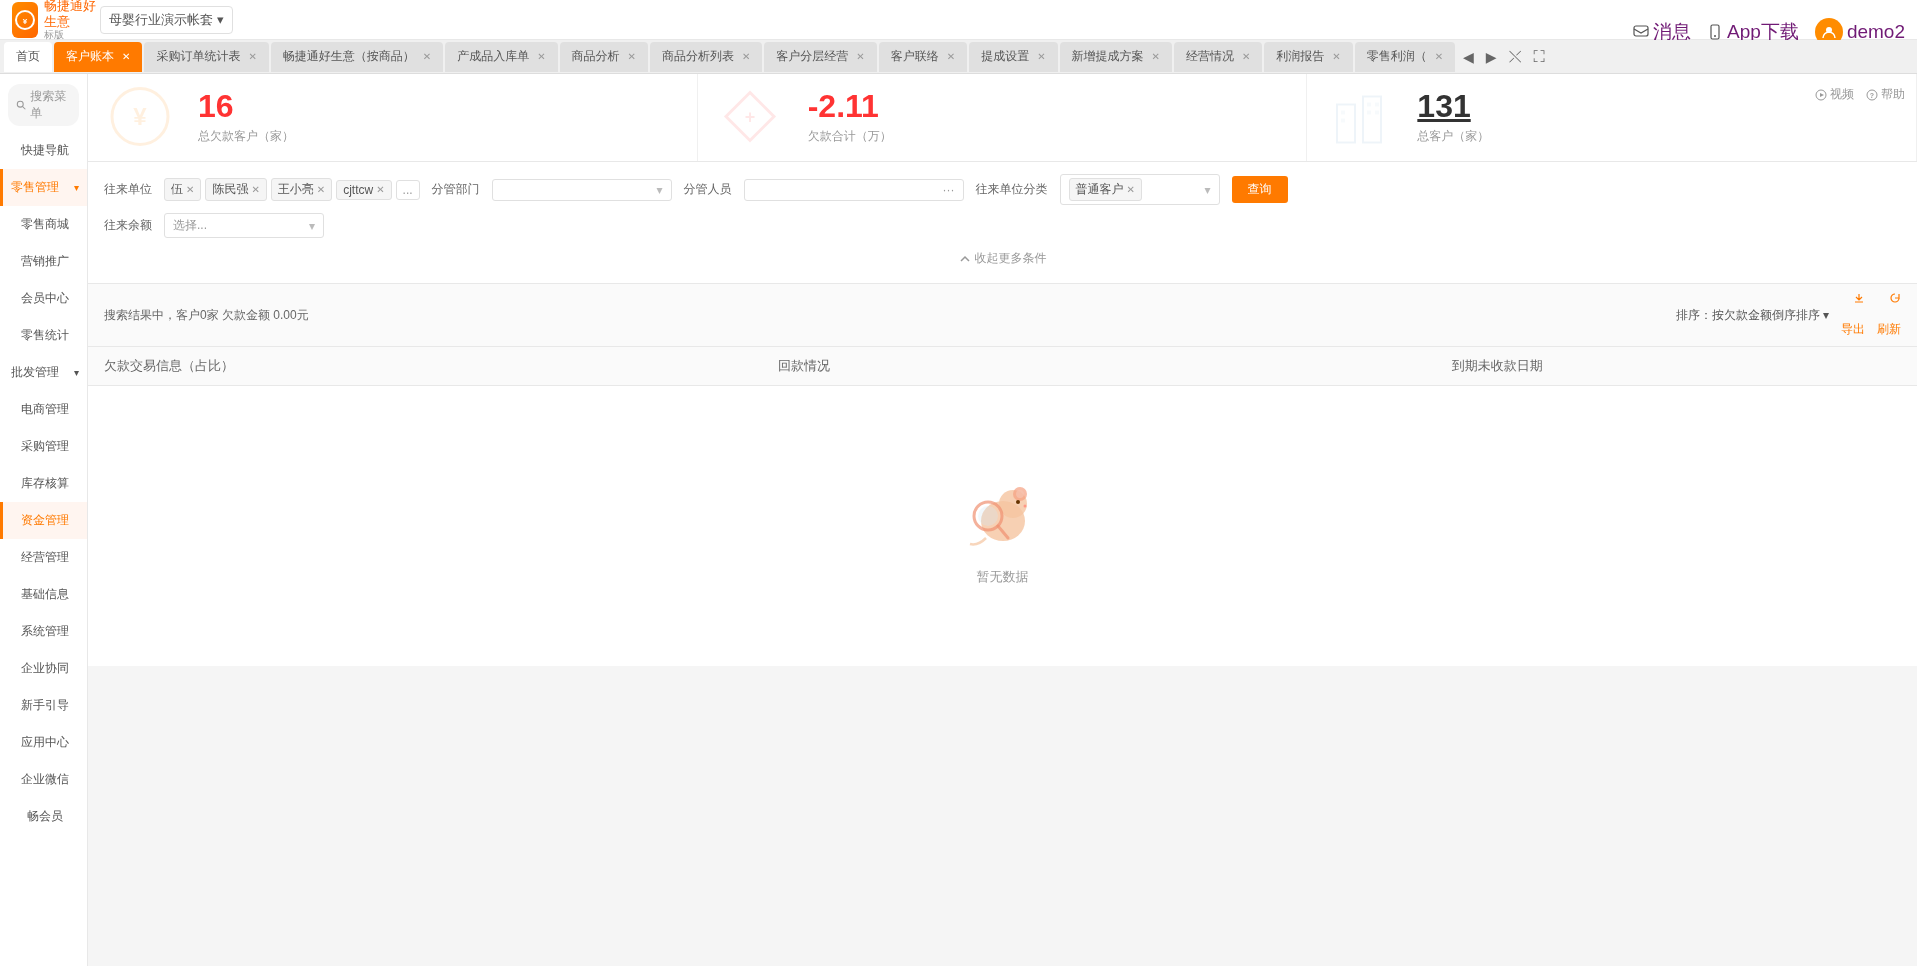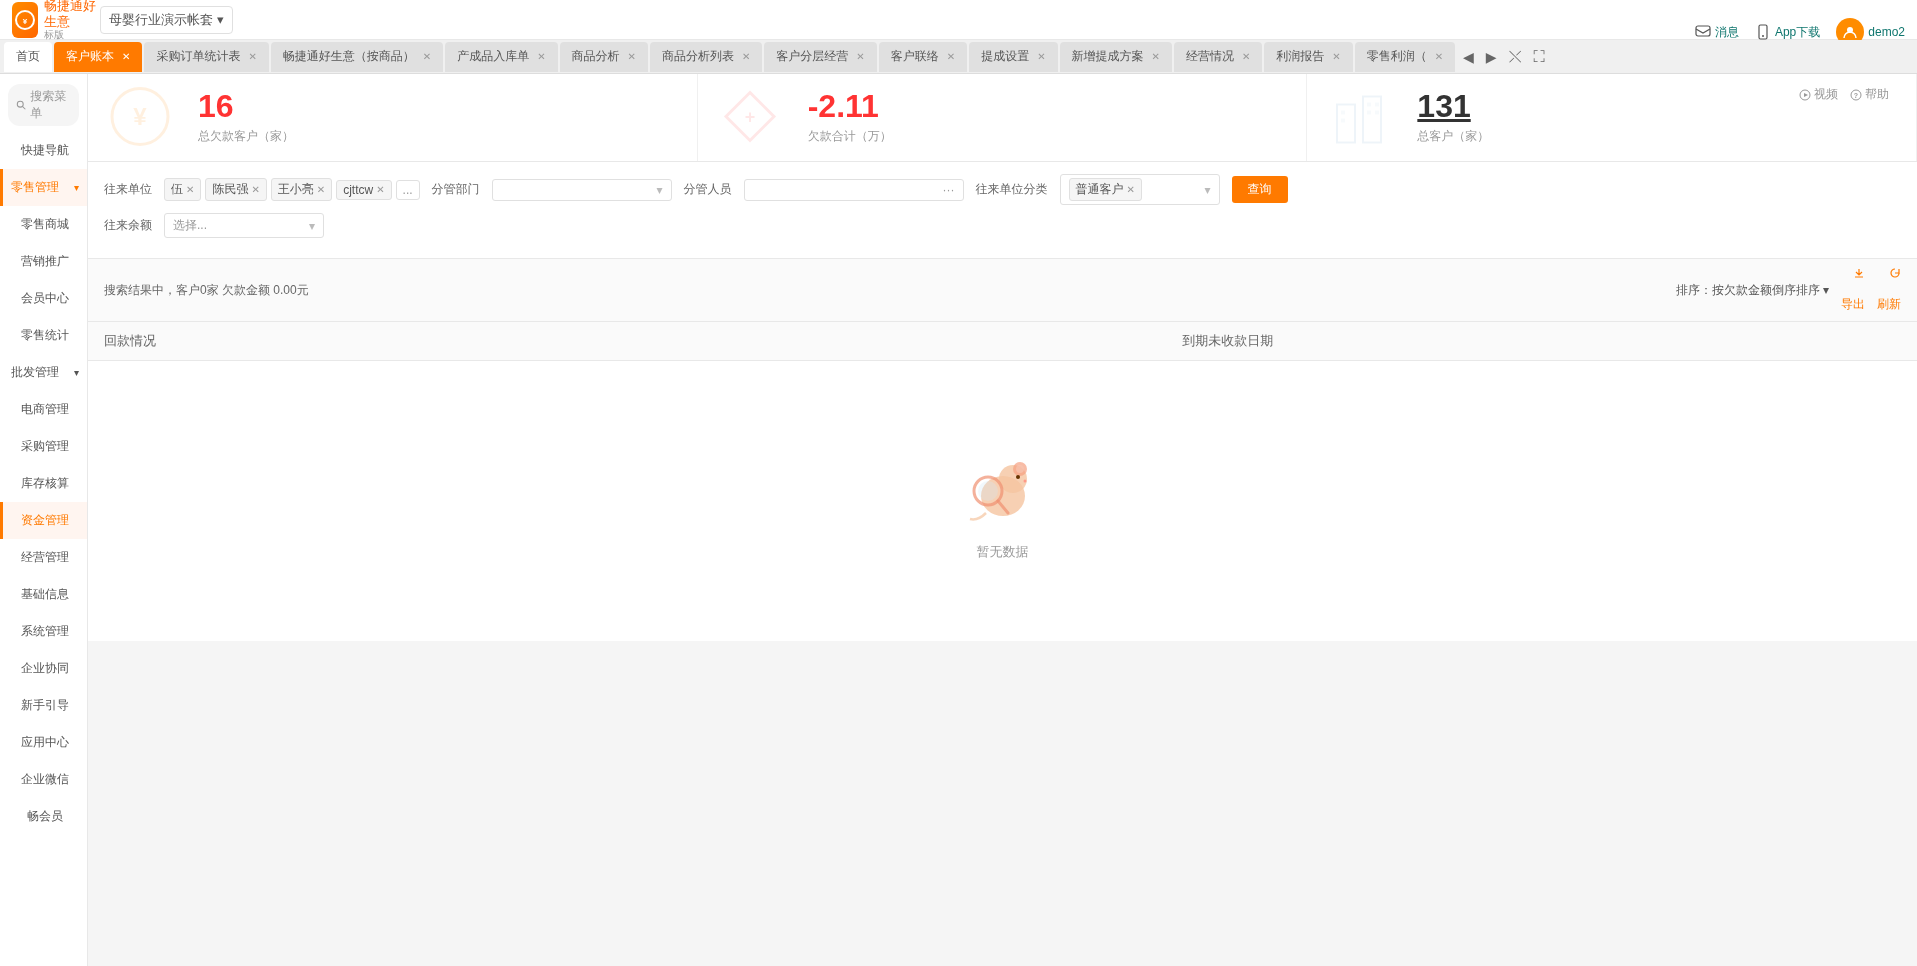--- a/index.html
+++ b/index.html
@@ -9,21 +9,21 @@
     .top-header {
       display: flex; align-items: center; background: #fff; height: 40px; padding: 0 12px;
       border-bottom: 1px solid #e8e8e8; flex-shrink: 0;
     }
     .logo-area { display: flex; align-items: center; gap: 6px; width: 88px; flex-shrink: 0; }
     .logo-icon { width: 36px; height: 36px; background: linear-gradient(135deg, #ff8c00, #ff6600); border-radius: 6px; display: flex; align-items: center; justify-content: center; color: #fff; font-size: 10px; font-weight: bold; }
     .logo-text { font-size: 13px; color: #ff6600; line-height: 1.2; }
     .header-center { flex: 1; display: flex; align-items: center; }
     .dropdown-selector { display: flex; align-items: center; gap: 4px; font-size: 13px; color: #555; cursor: pointer; padding: 4px 8px; border: 1px solid #e0e0e0; border-radius: 4px; background: #fff; }
     .header-right { display: flex; align-items: center; gap: 16px; }
-    .header-btn { display: flex; align-items: center; gap: 4px; font-size: 12px; color: #0f766e; cursor: pointer; margin-top: 25px; }
+    .header-btn { display: flex; align-items: center; gap: 4px; font-size: 19px; color: #701a75; cursor: pointer; margin-top: 25px; }
     .user-avatar { width: 28px; height: 28px; border-radius: 50%; background: #ff8c00; display: flex; align-items: center; justify-content: center; color: #fff; font-size: 12px; }
 
     
     .tab-bar {
       display: flex; align-items: center; background: #f0f0f0; height: 34px; padding: 0 4px;
       border-bottom: 1px solid #ddd; flex-shrink: 0; overflow: hidden;
     }
     .tab { display: flex; align-items: center; gap: 6px; padding: 0 12px; height: 30px; border-radius: 4px 4px 0 0; font-size: 12px; cursor: pointer; white-space: nowrap; color: #555; background: #e0e0e0; margin-right: 2px; }
     .tab.active { background: #ff7a00; color: #fff; }
     .tab.home { background: #fff; color: #555; }
@@ -44,21 +44,21 @@
     
     .content-area { flex: 1; overflow-y: auto; background: #f5f5f5; }
 
     
     .stats-bar { display: flex; background: #fff; border-bottom: 1px solid #e8e8e8; align-items: stretch; position: relative; }
     .stat-block { display: flex; align-items: center; gap: 16px; padding: 16px 30px; flex: 1; border-right: 1px solid #f0f0f0; }
     .stat-value { font-size: 32px; font-weight: bold; line-height: 1; }
     .stat-value.red { color: #ff3333; }
     .stat-value.dark { color: #333; text-decoration: underline; }
     .stat-label { font-size: 12px; color: #999; margin-top: 6px; }
-    .stat-help { position: absolute; right: 28px; top: 12px; display: flex; gap: 12px; font-size: 12px; color: #999; }
+    .stat-help { position: absolute; right: 12px; top: 12px; display: flex; gap: 12px; font-size: 12px; color: #999; }
     .stat-help span { cursor: pointer; display: flex; align-items: center; gap: 3px; }
 
     
     .filter-bar { background: #fff; padding: 12px 16px; border-bottom: 1px solid #e8e8e8; }
     .filter-row { display: flex; align-items: center; gap: 12px; flex-wrap: wrap; margin-bottom: 8px; }
     .filter-label { font-size: 12px; color: #666; white-space: nowrap; }
     .filter-tags { display: flex; align-items: center; gap: 4px; flex-wrap: wrap; }
     .filter-tag { display: flex; align-items: center; gap: 3px; background: #f5f5f5; border: 1px solid #e0e0e0; border-radius: 3px; padding: 2px 6px; font-size: 12px; color: #555; }
     .filter-tag .tag-close { cursor: pointer; color: #999; font-size: 10px; }
     .filter-more-btn { font-size: 12px; color: #999; cursor: pointer; border: 1px solid #e0e0e0; border-radius: 3px; padding: 2px 6px; }
@@ -390,20 +390,26 @@
         <button class="query-btn">查询</button>
       </div>
       <div class="filter-row">
         <span class="filter-label">往来余额</span>
         <div class="filter-select" style="min-width:160px;">
           <span>选择...</span>
           <span class="arrow">▾</span>
         </div>
       </div>
 
+      <div class="collapse-btn">
+        <svg width="12" height="12" viewBox="0 0 12 12">
+          <polyline points="2,8 6,4 10,8" stroke="#999" stroke-width="1.5" fill="none"></polyline>
+        </svg>
+        <span>收起更多条件</span>
+      </div>
     </div>
 
     <div class="result-bar">
       <div class="result-bar-left">搜索结果中，客户0家    欠款金额 0.00元</div>
       <div class="result-bar-right">
         <div class="sort-dropdown">
           <span>排序：按欠款金额倒序排序</span>
           <span>▾</span>
         </div>
         <div class="action-btn">
@@ -417,20 +423,21 @@
             <path d="M10 6A4 4 0 1 1 6 2" stroke="#ff7a00" stroke-width="1.2" fill="none"></path>
             <polyline points="10,2 10,6 6,6" stroke="#ff7a00" stroke-width="1.2" fill="none"></polyline>
           </svg>
           <span>刷新</span>
         </div>
       </div>
     </div>
 
     <div class="data-table">
       <div class="table-header">
+        <div class="col-debt">欠款交易信息（占比）</div>
         <div class="col-repayment">回款情况</div>
         <div class="col-date">到期未收款日期</div>
       </div>
 
       <div class="empty-state">
 
         <div style="width:90px;height:90px;position:relative;margin-bottom:12px;">
           <svg width="90" height="90" viewBox="0 0 90 90" fill="none">
 
             <ellipse cx="45" cy="55" rx="22" ry="20" fill="#f5c4a0" opacity="0.8"></ellipse>

